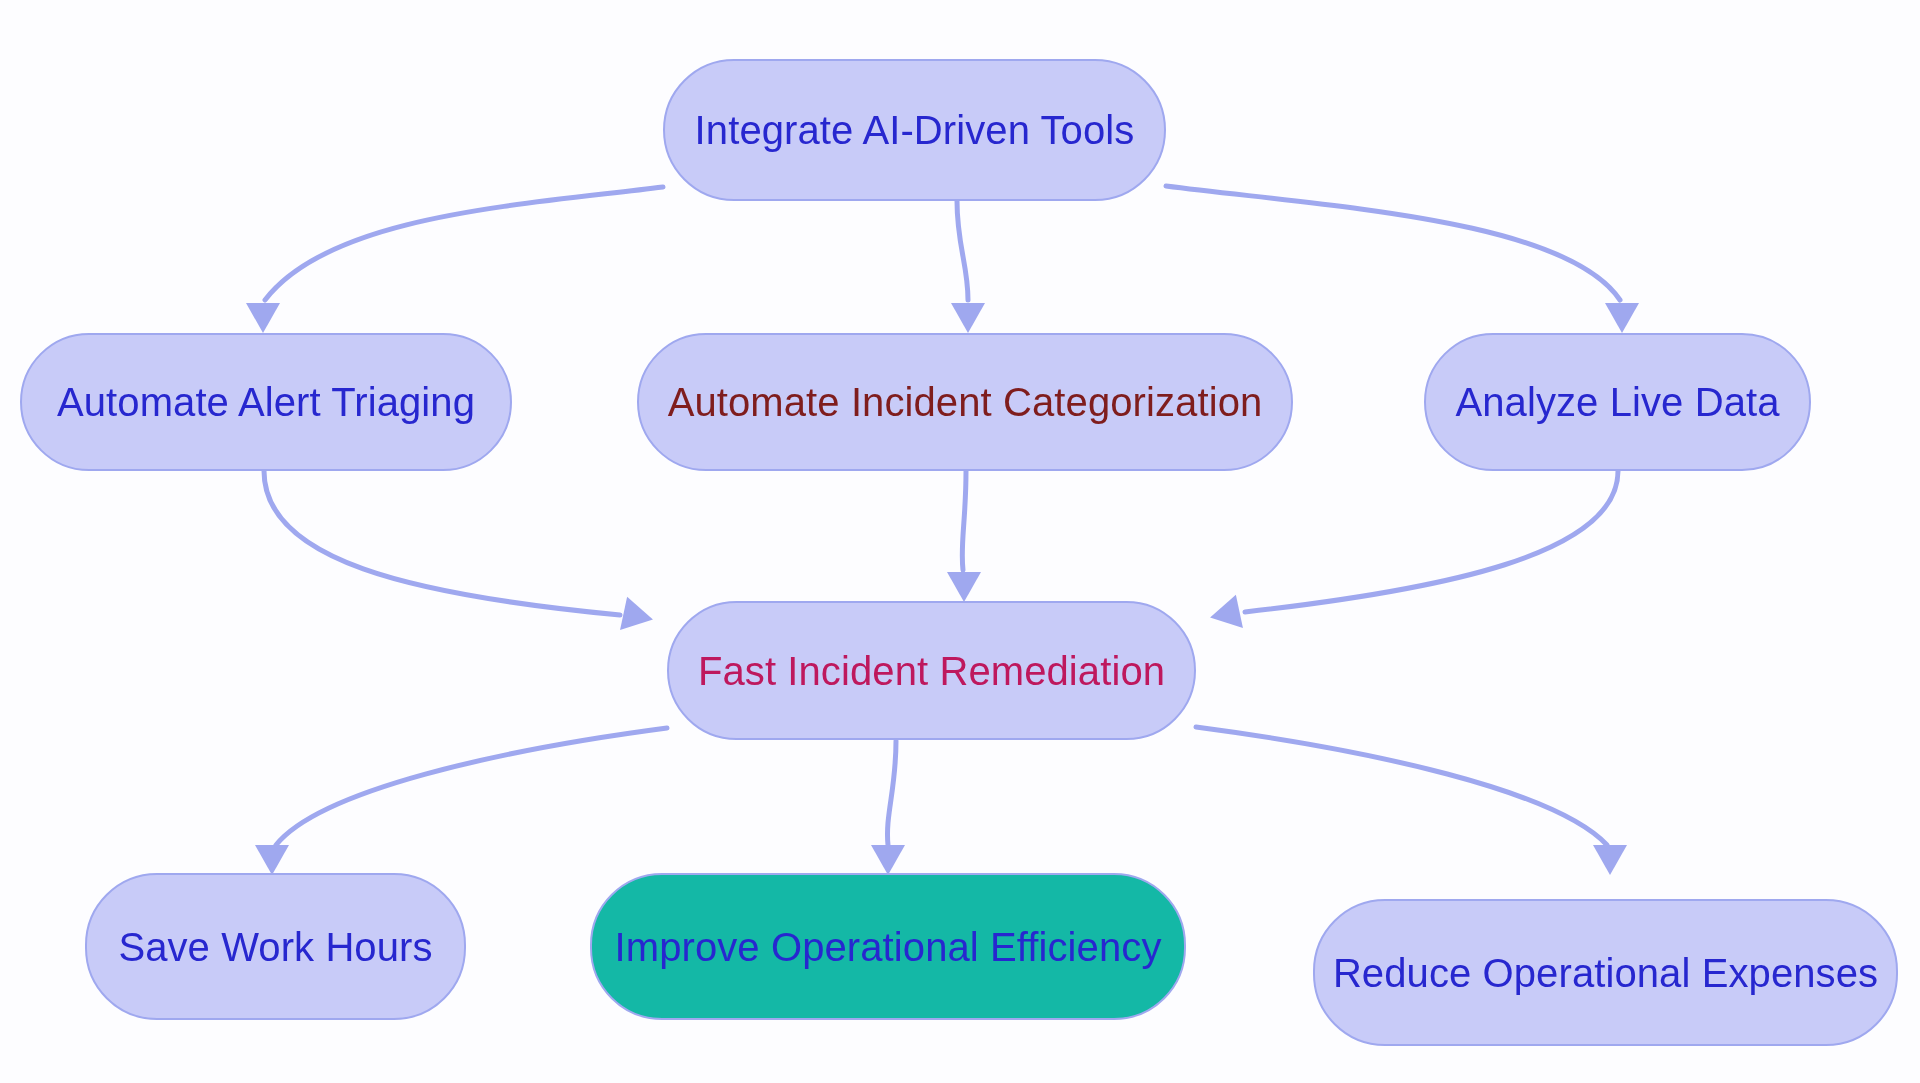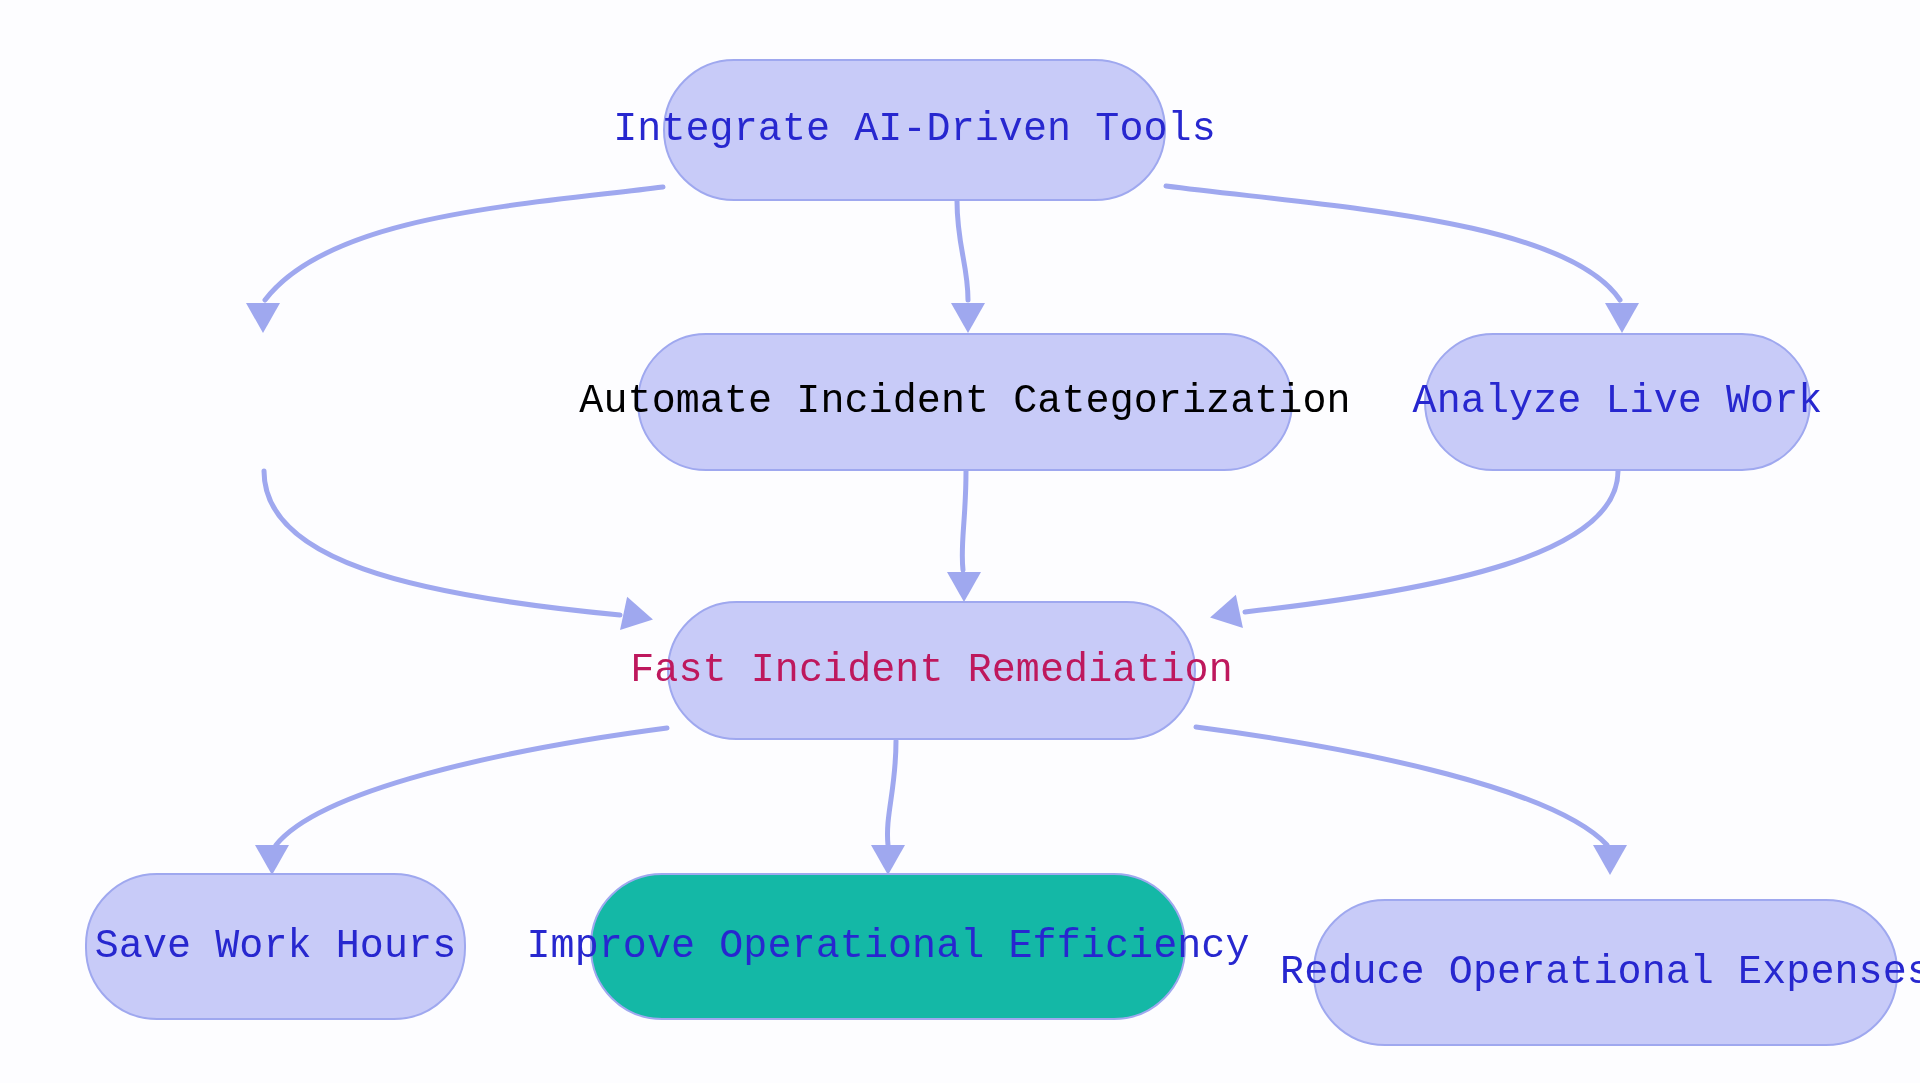--- a/index.html
+++ b/index.html
@@ -7,21 +7,21 @@
     margin: 0;
     padding: 0;
     background: #ffffff;
   }
   #canvas {
     position: relative;
     width: 1920px;
     height: 1083px;
     background: #fdfdff;
     overflow: hidden;
-    font-family: Liberation Mono, monospace;
+    font-family: Liberation Sans, sans-serif;
   }
   #edge-layer {
     position: absolute;
     left: 0;
     top: 0;
     width: 1920px;
     height: 1083px;
     pointer-events: none;
   }
   .node {
@@ -75,27 +75,30 @@
         <polygon points="-17,-27 17,-27 0,3" transform="translate(272,872) rotate(0)"></polygon>
         <polygon points="-17,-27 17,-27 0,3" transform="translate(888,872) rotate(0)"></polygon>
         <polygon points="-17,-27 17,-27 0,3" transform="translate(1610,872) rotate(0)"></polygon>
       </g>
   </svg>
 
   <div class="node" style="left: 663px; top: 59px; width: 503px; height: 142px; background: rgb(200, 203, 248); border-color: rgb(159, 168, 239); color: rgb(39, 39, 207);">
     <span class="node-label">Integrate AI-Driven Tools</span>
   </div>
 
+  <div class="node" style="left: 20px; top: 333px; width: 492px; height: 138px; background: rgb(200, 203, 248); border-color: rgb(159, 168, 239); color: rgb(39, 39, 207);">
+    <span class="node-label">Automate Alert Triaging</span>
+  </div>
 
-  <div class="node" style="left: 637px; top: 333px; width: 656px; height: 138px; background: rgb(200, 203, 248); border-color: rgb(159, 168, 239); color: #000000;">
+  <div class="node" style="left: 637px; top: 333px; width: 656px; height: 138px; background: rgb(200, 203, 248); border-color: rgb(159, 168, 239); color: #7f1d1d;">
     <span class="node-label">Automate Incident Categorization</span>
   </div>
 
   <div class="node" style="left: 1424px; top: 333px; width: 387px; height: 138px; background: rgb(200, 203, 248); border-color: rgb(159, 168, 239); color: rgb(39, 39, 207);">
-    <span class="node-label">Analyze Live Work</span>
+    <span class="node-label">Analyze Live Data</span>
   </div>
 
   <div class="node" style="left: 667px; top: 601px; width: 529px; height: 139px; background: rgb(200, 203, 248); border-color: rgb(159, 168, 239); color: #be185d;">
     <span class="node-label">Fast Incident Remediation</span>
   </div>
 
   <div class="node" style="left: 85px; top: 873px; width: 381px; height: 147px; background: rgb(200, 203, 248); border-color: rgb(159, 168, 239); color: rgb(39, 39, 207);">
     <span class="node-label">Save Work Hours</span>
   </div>
 

